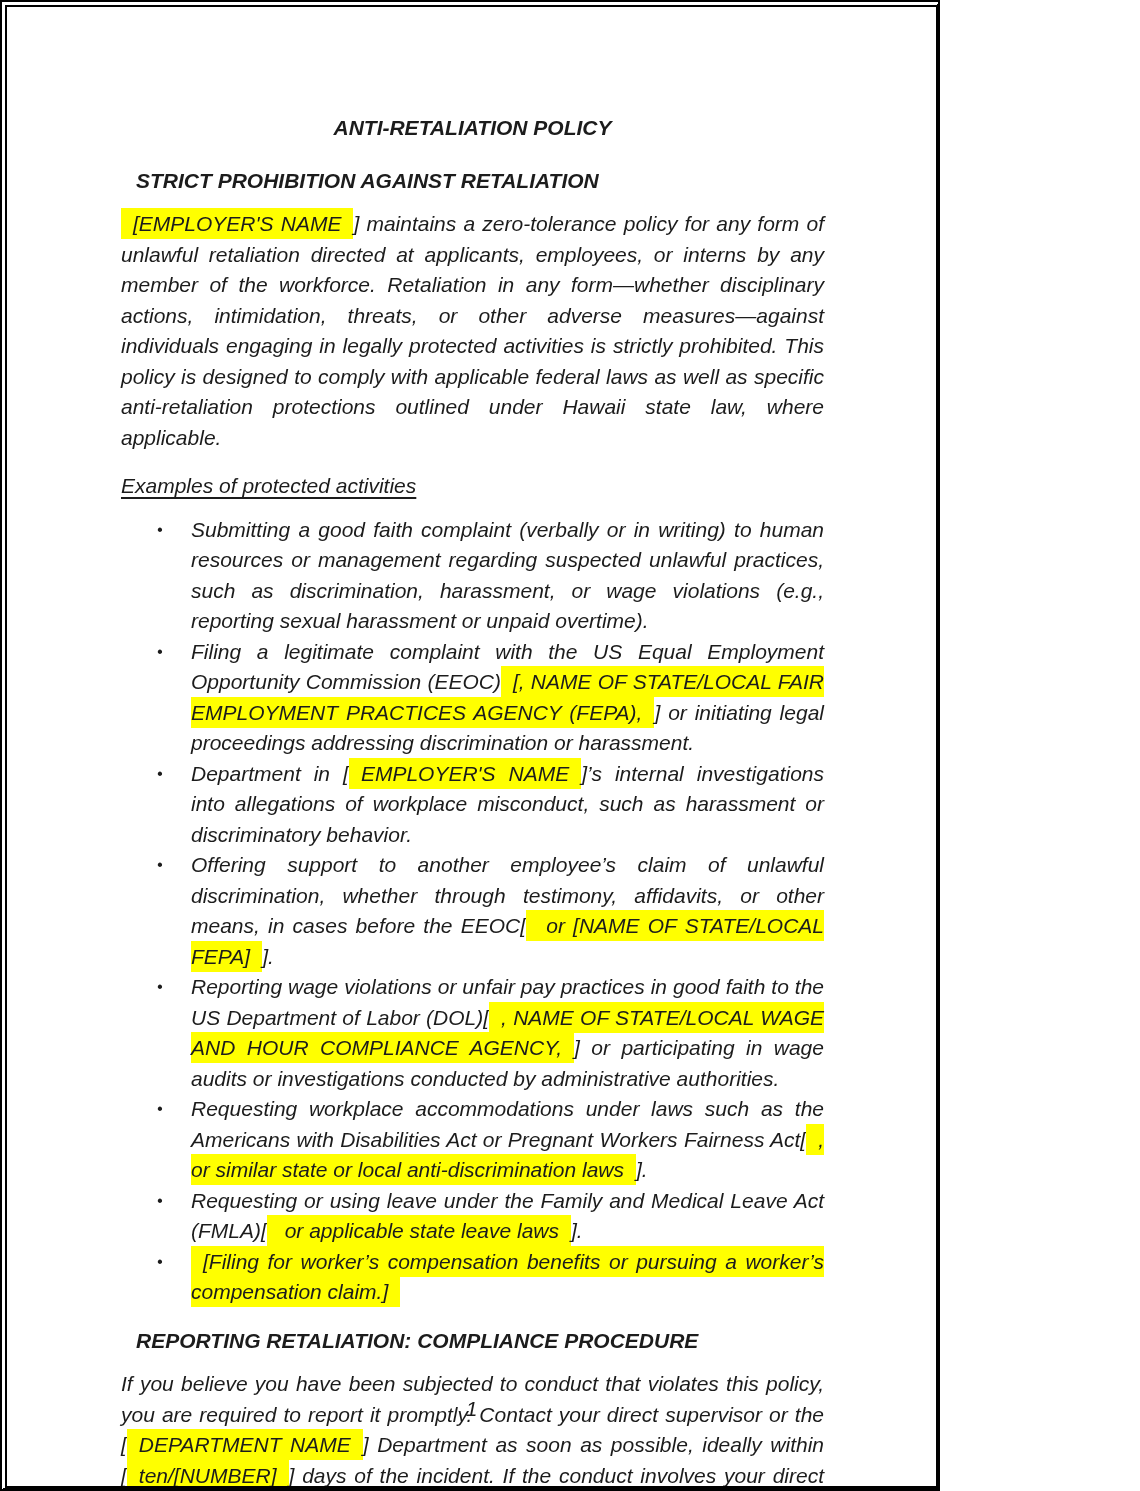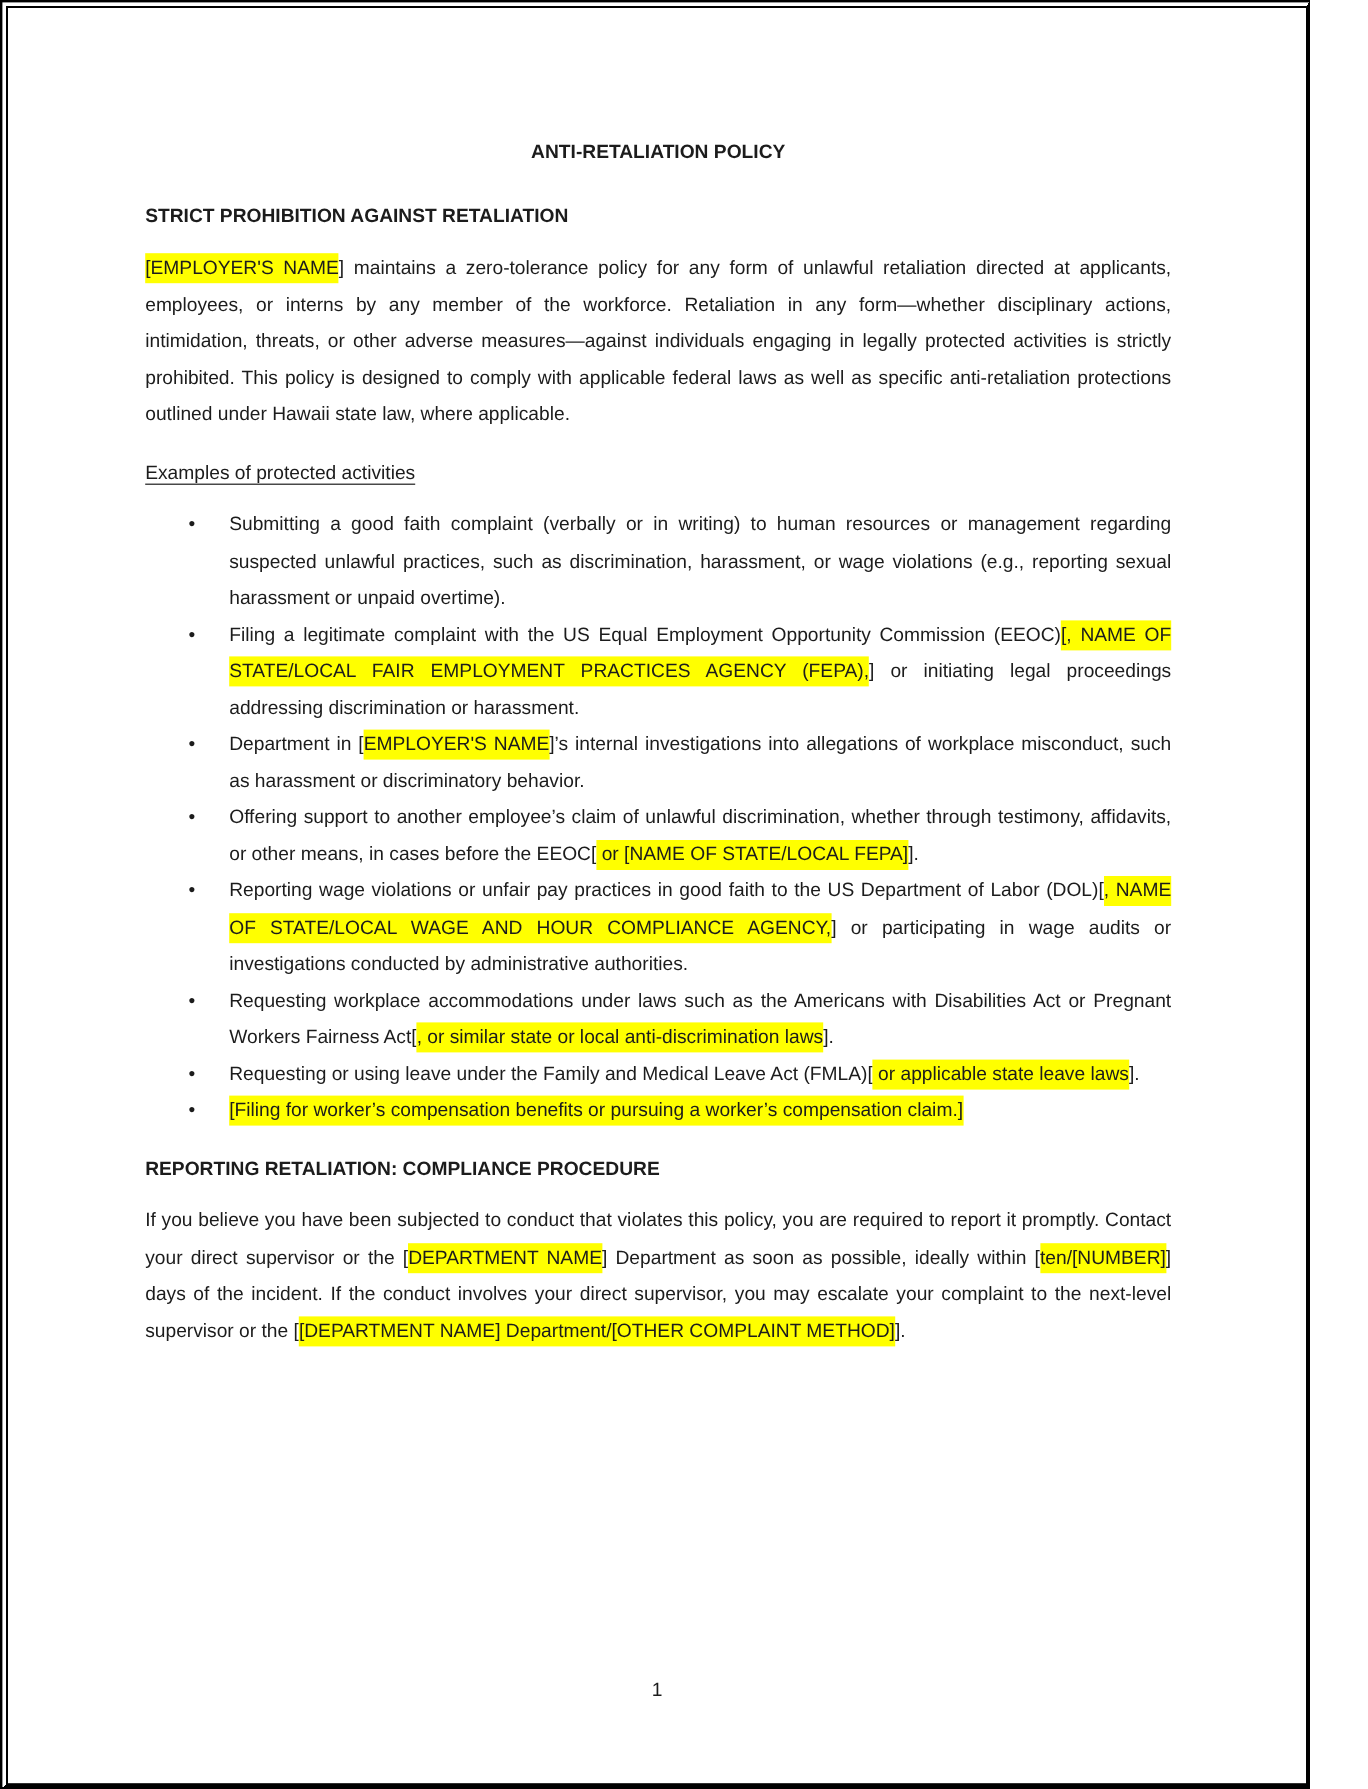--- a/index.html
+++ b/index.html
@@ -5,41 +5,42 @@
   :root{
     --highlight:#ffff00;
     --text:#1c1c1c;
     --border:#000000;
     --page_bg:#ffffff;
   }
   *{box-sizing:border-box;}
   html,body{margin:0;padding:0;background:#fff;}
   .page{
     position:relative;
-    width:1092px;
+    width:940px;
     height:1491px;
     background:var(--page_bg);
     border-style:double solid solid double;
     border-color:var(--border);
     border-width:7px 4px 5px 7px;
     padding:106px 112px 0 114px;
     font-family:"Liberation Sans","DejaVu Sans",sans-serif;
-    font-size:16px;
+    font-size:21px;
     line-height:30.5px;
     color:var(--text);
     overflow:hidden;
+    font-style:italic;
   }
   .doc-title{
     text-align:center;
     font-weight:bold;
     margin:0 0 22px 0;
   }
   .heading{
     font-weight:bold;
-    margin:0 0 13px 0;
+    margin:0 0 13px 15px;
   }
   .subheading{
     font-weight:normal;
     text-decoration:underline;
     text-underline-offset:4px;
     margin:0 0 13px 0;
   }
   p.para{
     margin:0 0 18px 0;
     text-align:justify;
@@ -56,21 +57,21 @@
   ul.bullets li::before{
     content:"\2022";
     position:absolute;
     left:-34px;
     top:0;
     font-size:16px;
   }
   mark{
     background:var(--highlight);
     color:inherit;
-    padding:4px 0;
+    padding:4px 12px;
   }
   .page-number{
     position:absolute;
     left:0;
     right:0;
     bottom:62px;
     text-align:center;
   }
 </style>
 </head>

